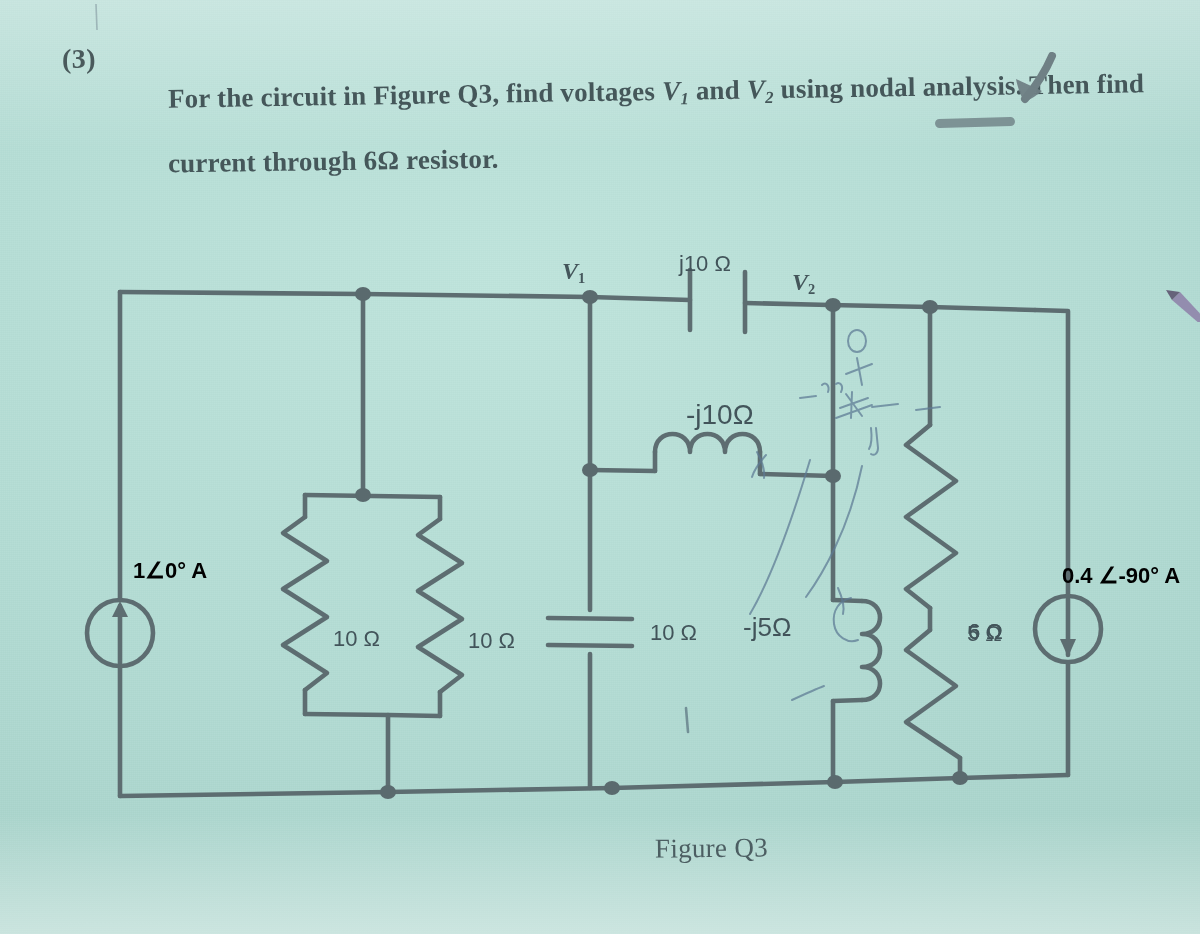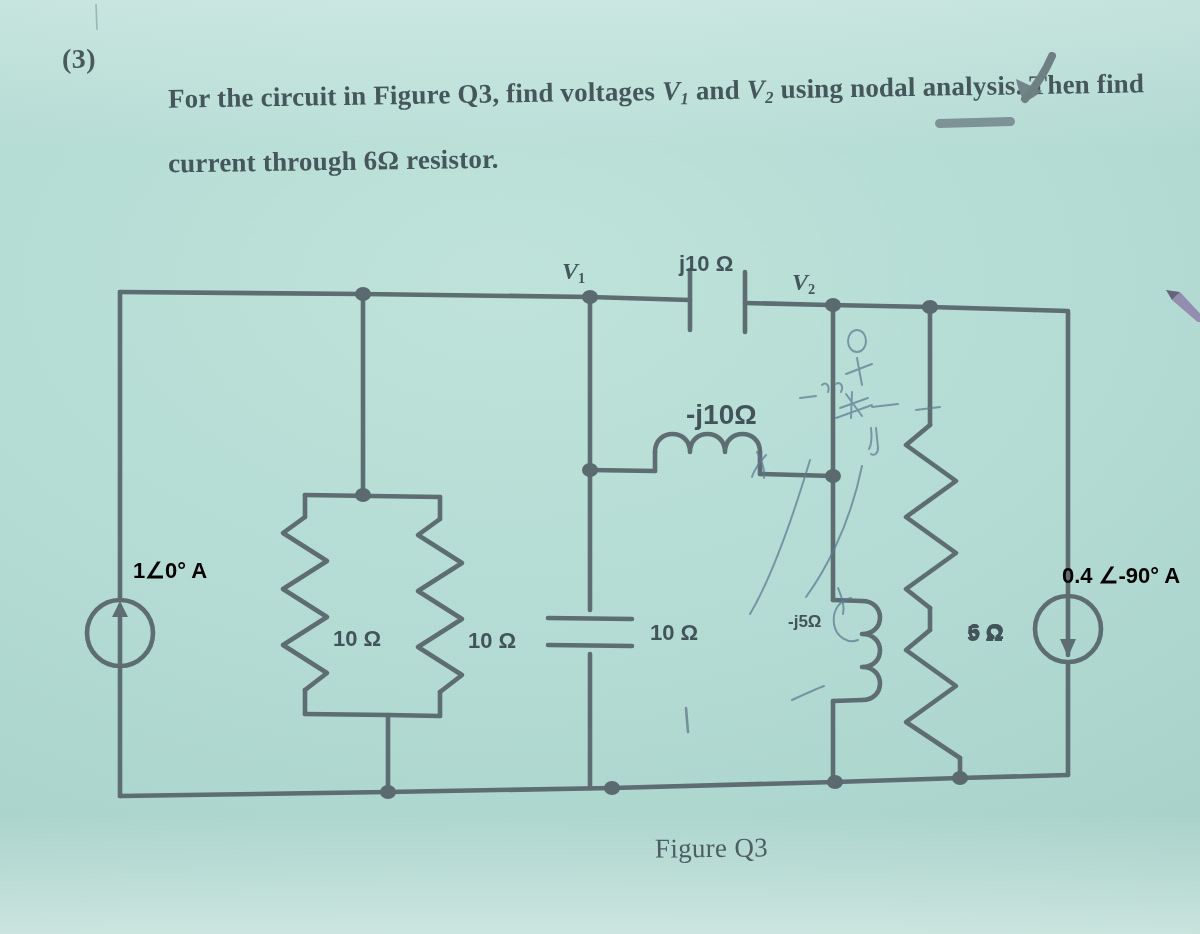--- a/index.html
+++ b/index.html
@@ -59,21 +59,21 @@
     transform:rotate(-1.5deg);opacity:.8;
   }
   
   #hand-arrow{position:absolute;left:1000px;top:52px;width:60px;height:58px;}
 
   
   #circuit{position:absolute;left:0;top:0;width:1072px;height:934px;}
   .cap-label,.comp-label{
     position:absolute;
     font-family:"Liberation Sans",sans-serif;
-    font-weight:bold;color:#42545a;white-space:nowrap;
+    font-weight:normal;color:#42545a;white-space:nowrap;
   }
   .node-label{
     position:absolute;
     font-family:"Liberation Serif",serif;
     font-style:italic;font-weight:bold;color:#44565b;
     font-size:24px;white-space:nowrap;
   }
   .node-label sub{font-size:.6em;font-style:normal;vertical-align:-.3em;}
   .src-label{
     position:absolute;
@@ -212,21 +212,21 @@
   </g>
 </svg>
 
 
 <div class="node-label" style="left:562px;top:258px;"><span>V</span><sub>1</sub></div>
 <div class="node-label" style="left:792px;top:269px;"><span>V</span><sub>2</sub></div>
 
 <div class="comp-label" style="left:679px;top:251px;font-size:22px;">j10 Ω</div>
 <div class="comp-label" style="left:686px;top:399px;font-size:28px;">-j10Ω</div>
 <div class="comp-label" style="left:650px;top:620px;font-size:22px;">10 Ω</div>
-<div class="comp-label" style="left:788px;top:612px;font-size:17px;">-j5Ω</div>
+<div class="comp-label" style="left:743px;top:612px;font-size:26px;">-j5Ω</div>
 
 <div class="comp-label" style="left:333px;top:626px;font-size:22px;">10 Ω</div>
 <div class="comp-label" style="left:468px;top:628px;font-size:22px;">10 Ω</div>
 
 <div class="comp-label" style="left:968px;top:619px;font-size:22px;">6 Ω</div>
 
 
 <div class="comp-label" style="left:968px;top:619px;font-size:22px;">6 Ω</div>
 <div class="comp-label" style="left:967px;top:621px;font-size:22px;">5 Ω</div>
 

